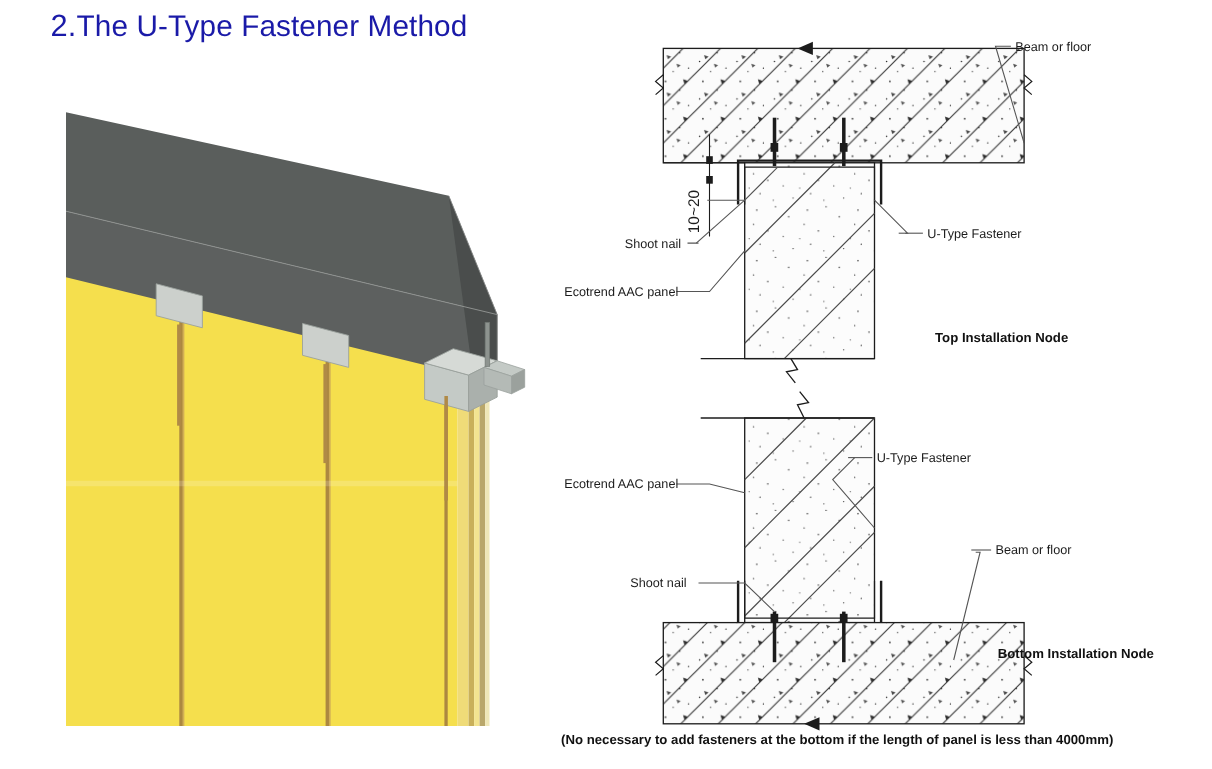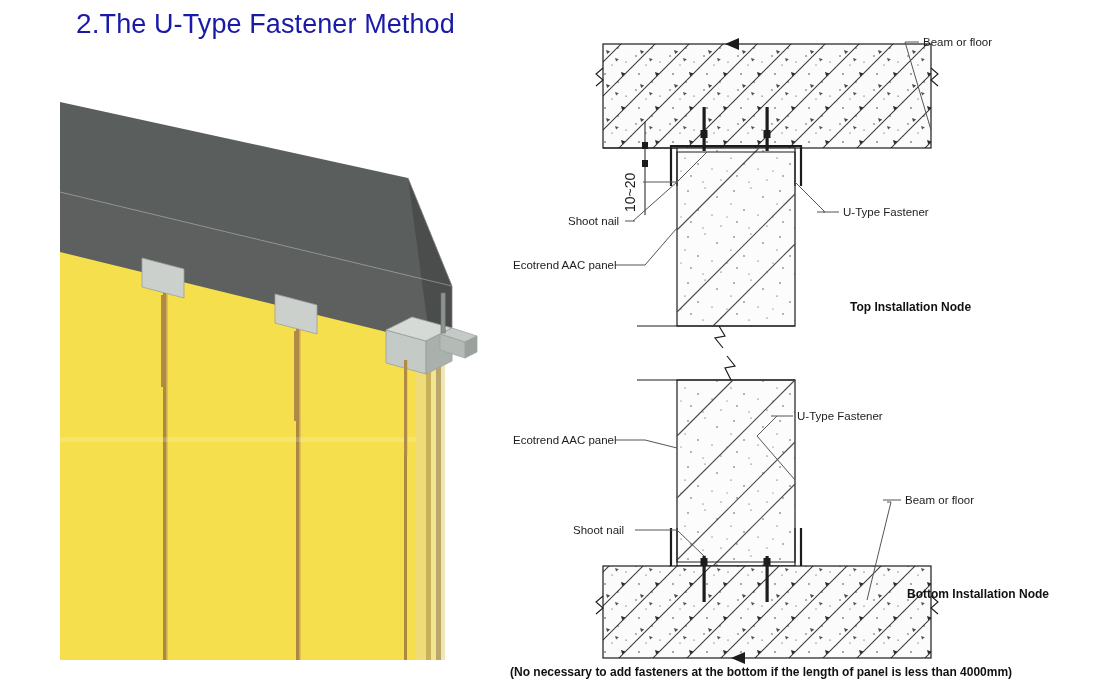--- a/index.html
+++ b/index.html
@@ -1,21 +1,21 @@
 <!DOCTYPE html>
 <html><head>
 <meta charset="utf-8">
 <title>U-Type Fastener Method</title>
 <style>
   html,body{margin:0;padding:0;background:#ffffff;}
   body{width:1102px;height:699px;position:relative;overflow:hidden;
        font-family:"Liberation Sans","DejaVu Sans",sans-serif;}
 
   
-  #slide-title{position:absolute;left:76px;top:8px;font-size:27px;color:#1a1aa8;
+  #slide-title{position:absolute;left:46px;top:8px;font-size:27px;color:#1a1aa8;
       letter-spacing:.1px;white-space:nowrap;text-align:right;}
   #slide-title .num{font-size:28px;}
 
   
   #render-3d{position:absolute;left:60px;top:90px;width:450px;height:570px;}
   #render-3d svg{display:block;}
 
   
   #cad-area{position:absolute;left:495px;top:0px;width:607px;height:699px;}
   #cad-area svg{display:block;}

